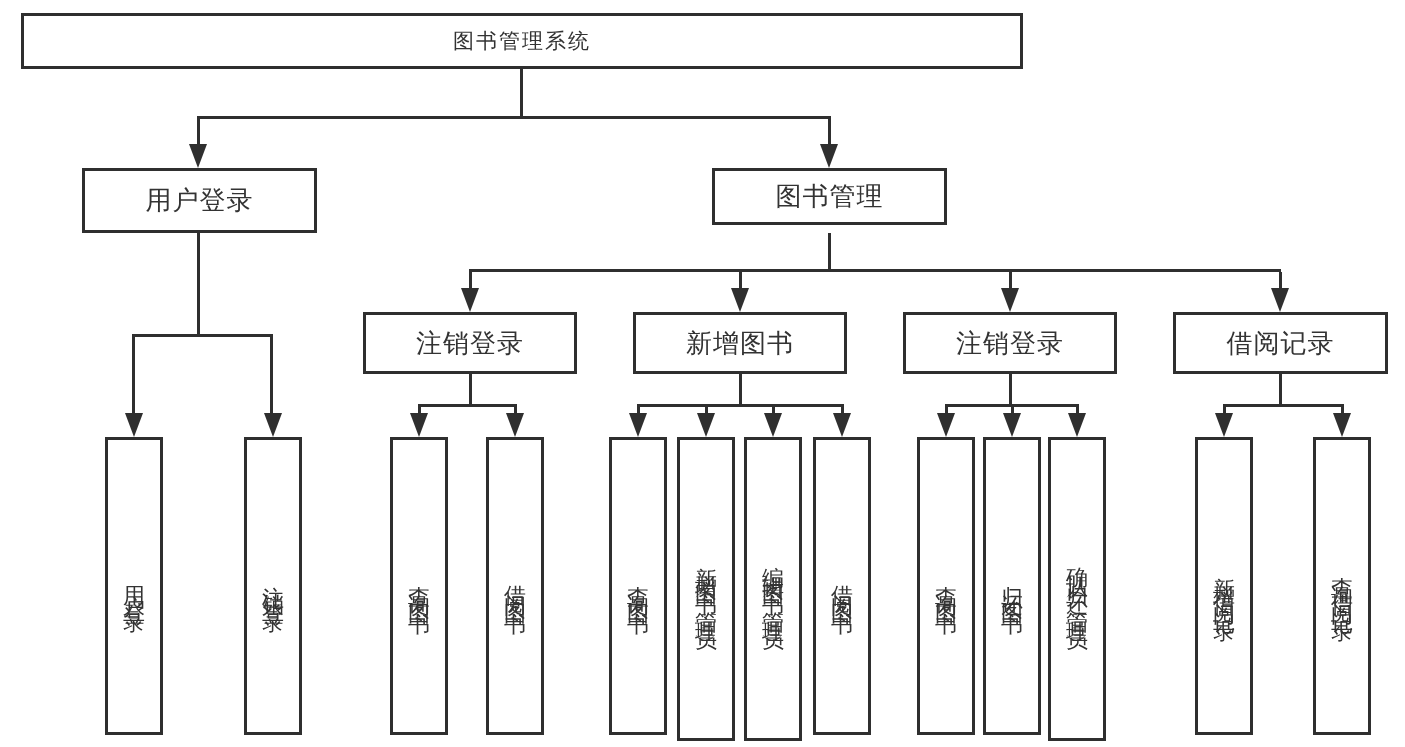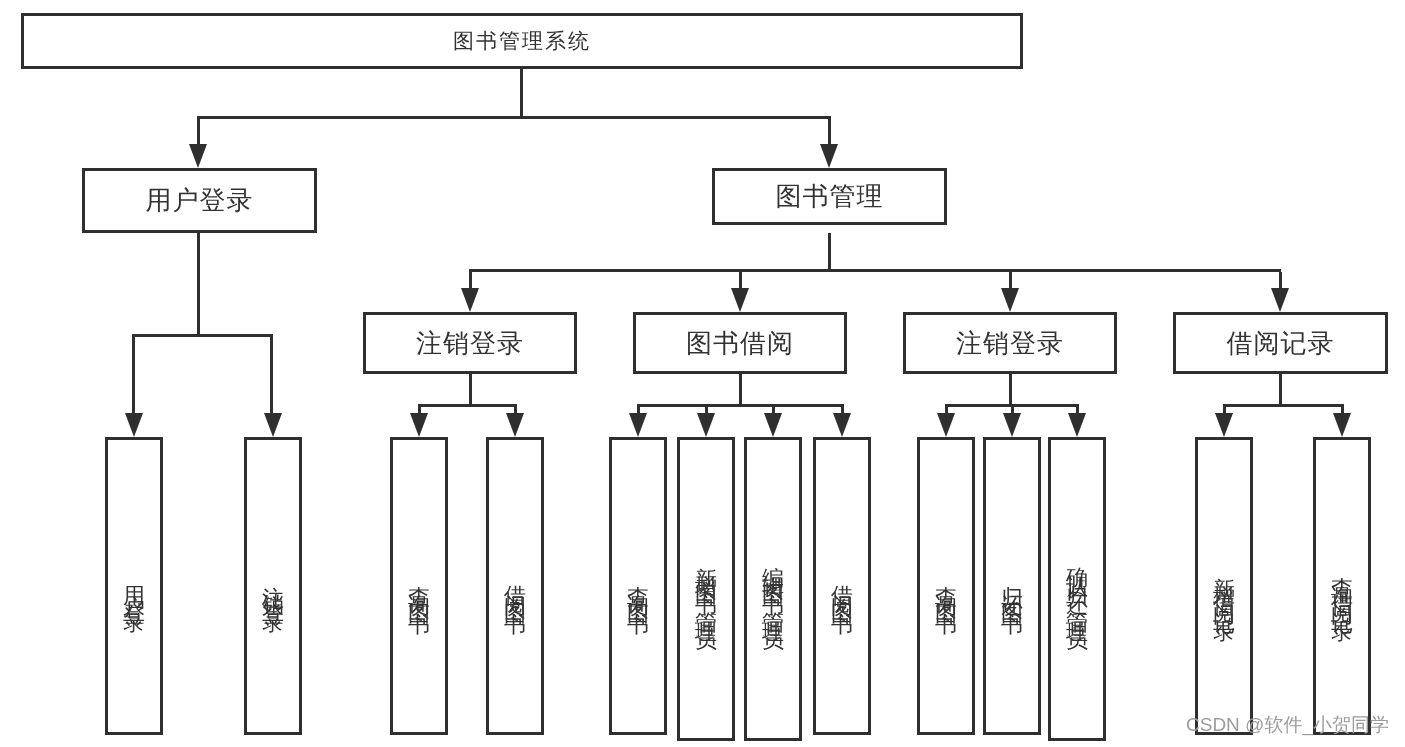--- a/index.html
+++ b/index.html
@@ -80,21 +80,21 @@
 
   <div class="box h-box" style="left:712px; top:168px; width:235px; height:57px;">
     <span class="lbl">图书管理</span>
   </div>
 
   <div class="box h-box" style="left:363px; top:312px; width:214px; height:62px;">
     <span class="lbl">注销登录</span>
   </div>
 
   <div class="box h-box" style="left:633px; top:312px; width:214px; height:62px;">
-    <span class="lbl">图书借阅</span>
+    <span class="lbl">新增图书</span>
   </div>
 
   <div class="box h-box" style="left:903px; top:312px; width:214px; height:62px;">
     <span class="lbl">注销登录</span>
   </div>
 
   <div class="box h-box" style="left:1173px; top:312px; width:215px; height:62px;">
     <span class="lbl">借阅记录</span>
   </div>
 
@@ -194,15 +194,14 @@
   <div class="line" style="left:1076px; top:407px; width:3px; height:8px;"></div>
   <div class="ah" style="left:1068px; top:413px;"></div>
 
   <div class="line" style="left:1279px; top:374px; width:3px; height:33px;"></div>
   <div class="line" style="left:1223px; top:404px; width:121px; height:3px;"></div>
   <div class="line" style="left:1223px; top:407px; width:3px; height:8px;"></div>
   <div class="ah" style="left:1215px; top:413px;"></div>
   <div class="line" style="left:1341px; top:407px; width:3px; height:8px;"></div>
   <div class="ah" style="left:1333px; top:413px;"></div>
 
-  <div class="watermark">CSDN @软件_小贺同学</div>
 
 </div>
 
 </body></html>

